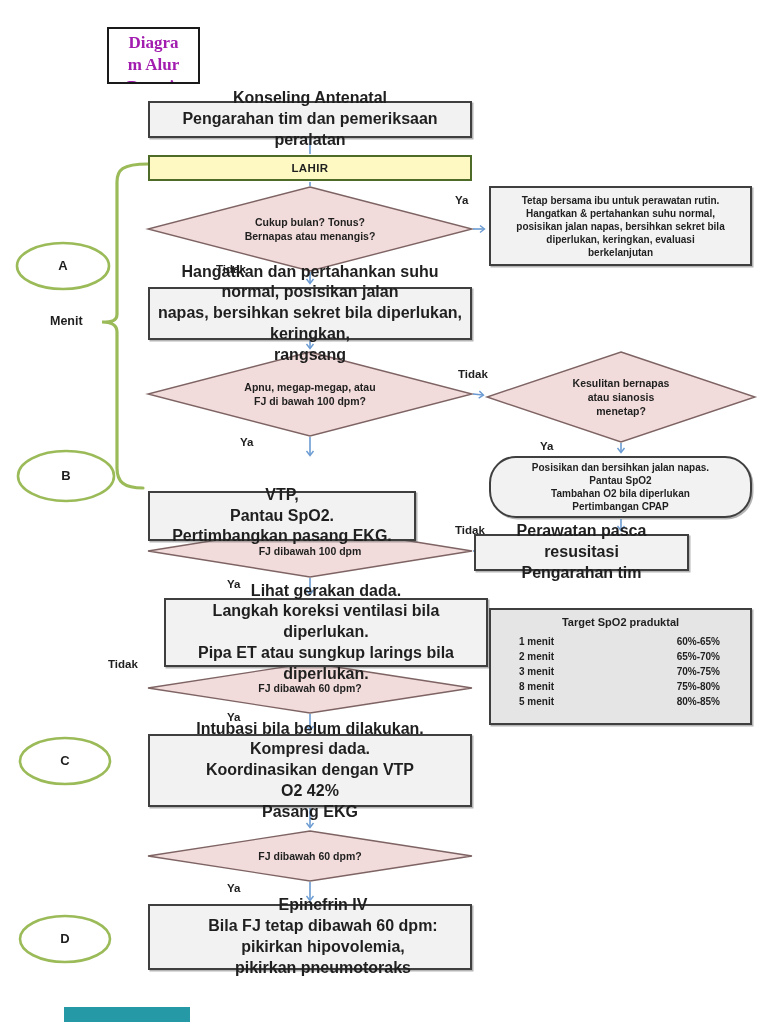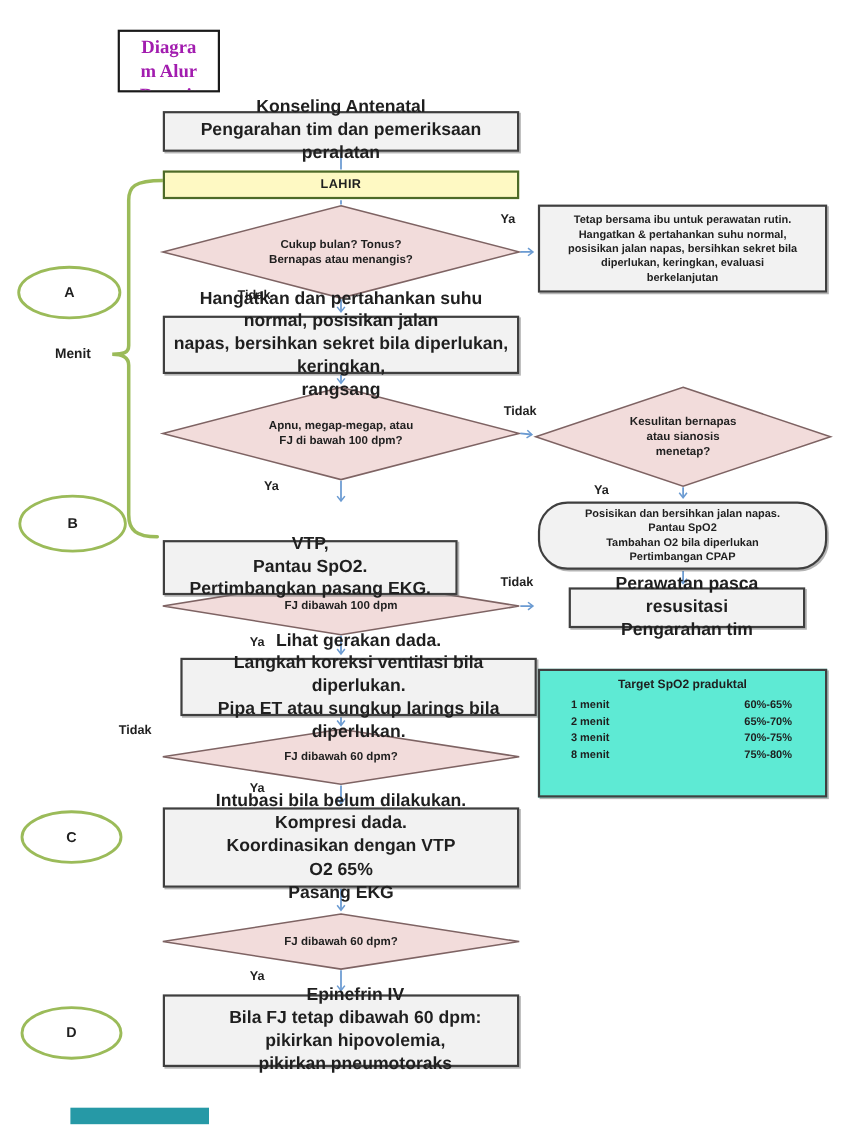--- a/index.html
+++ b/index.html
@@ -6,21 +6,21 @@
   body{width:768px;height:1024px;position:relative;font-family:"Liberation Sans",sans-serif;overflow:hidden;}
   .layer{position:absolute;left:0;top:0;width:768px;height:1024px;}
   svg.layer{pointer-events:none;}
   .node{position:absolute;box-sizing:border-box;display:flex;flex-direction:column;justify-content:center;align-items:center;text-align:center;font-weight:bold;color:#1f1f1f;white-space:pre-line;}
   .box{background:#f2f2f2;border:2px solid #3f3f3f;box-shadow:1.5px 1.5px 0 rgba(90,90,90,.45);font-size:16px;line-height:1.3;padding:2px 4px;}
   .green-box{background:#fef9c3;border:2px solid #4e6b28;font-size:11.5px;letter-spacing:.4px;}
   .dtext{background:transparent;font-size:10.5px;line-height:1.35;}
   .lbl{position:absolute;font-weight:bold;font-size:11.5px;color:#1f1f1f;white-space:nowrap;}
   .stage{position:absolute;font-weight:bold;font-size:13px;color:#1f1f1f;text-align:center;}
   .title-box{position:absolute;left:107px;top:27px;width:93px;height:57px;border:2px solid #1a1a1a;box-sizing:border-box;overflow:hidden;background:#fff;font-family:"Liberation Serif",serif;font-weight:bold;font-size:17px;line-height:22px;text-align:center;color:#a21caf;white-space:pre-line;padding-top:3px;}
-  .spo2{position:absolute;left:489px;top:608px;width:263px;height:117px;background:#5eead4;border:2px solid #3f3f3f;box-sizing:border-box;box-shadow:1.5px 1.5px 0 rgba(90,90,90,.45);padding:6px 0 0 0;}
+  .spo2{position:absolute;left:489px;top:608px;width:263px;height:117px;background:#e5e5e5;border:2px solid #3f3f3f;box-sizing:border-box;box-shadow:1.5px 1.5px 0 rgba(90,90,90,.45);padding:6px 0 0 0;}
   .spo2-title{font-weight:bold;font-size:11px;text-align:center;color:#1f1f1f;margin-bottom:6px;}
   .spo2-row{display:flex;justify-content:space-between;font-weight:bold;font-size:10px;color:#1f1f1f;padding:0 30px 0 28px;line-height:15px;}
   .teal-bar{position:absolute;left:64px;top:1007px;width:126px;height:15px;background:#2699a6;}
 </style>
 </head>
 <body>
 
 <svg class="layer" viewBox="0 0 768 1024">
   <defs>
     <marker id="arr" markerWidth="12" markerHeight="12" refX="5" refY="5" orient="auto" markerUnits="userSpaceOnUse">
@@ -77,29 +77,29 @@
 <div class="node box" style="left:148px;top:287px;width:324px;height:53px;">Hangatkan dan pertahankan suhu normal, posisikan jalan
 napas, bersihkan sekret bila diperlukan, keringkan,
 rangsang</div>
 <div class="node box" style="left:148px;top:459px;width:268px;height:50px;margin-top:32px;">VTP,
 Pantau SpO2.
 Pertimbangkan pasang EKG.</div>
 <div class="node box" style="left:489px;top:456px;width:263px;height:62px;font-size:10px;border-radius:27px;">Posisikan dan bersihkan jalan napas.
 Pantau SpO2
 Tambahan O2 bila diperlukan
 Pertimbangan CPAP</div>
-<div class="node box" style="left:517px;top:534px;width:215px;height:37px;">Perawatan pasca resusitasi
+<div class="node box" style="left:474px;top:534px;width:215px;height:37px;">Perawatan pasca resusitasi
 Pengarahan tim</div>
-<div class="node box" style="left:164px;top:598px;width:324px;height:53px;">Lihat gerakan dada.
+<div class="node box" style="left:164px;top:598px;width:324px;height:69px;">Lihat gerakan dada.
 Langkah koreksi ventilasi bila diperlukan.
 Pipa ET atau sungkup larings bila diperlukan.</div>
 <div class="node box" style="left:148px;top:734px;width:324px;height:73px;">Intubasi bila belum dilakukan.
 Kompresi dada.
 Koordinasikan dengan VTP
-O2 65%
+O2 42%
 Pasang EKG</div>
 <div class="node box" style="left:148px;top:904px;width:324px;height:66px;padding-left:30px;">Epinefrin IV
 Bila FJ tetap dibawah 60 dpm:
 pikirkan hipovolemia,
 pikirkan pneumotoraks</div>
 
 <div class="node dtext" style="left:188px;top:200px;width:244px;height:58px;">Cukup bulan? Tonus?
 Bernapas atau menangis?</div>
 <div class="node dtext" style="left:188px;top:365px;width:244px;height:58px;">Apnu, megap-megap, atau
 FJ di bawah 100 dpm?</div>
@@ -138,15 +138,19 @@
       <span>65%-70%</span>
     </div>
   <div class="spo2-row">
       <span>3 menit</span>
       <span>70%-75%</span>
     </div>
   <div class="spo2-row">
       <span>8 menit</span>
       <span>75%-80%</span>
     </div>
+  <div class="spo2-row">
+      <span>5 menit</span>
+      <span>80%-85%</span>
+    </div>
 </div>
 
 <div class="teal-bar"></div>
 
 </body></html>

